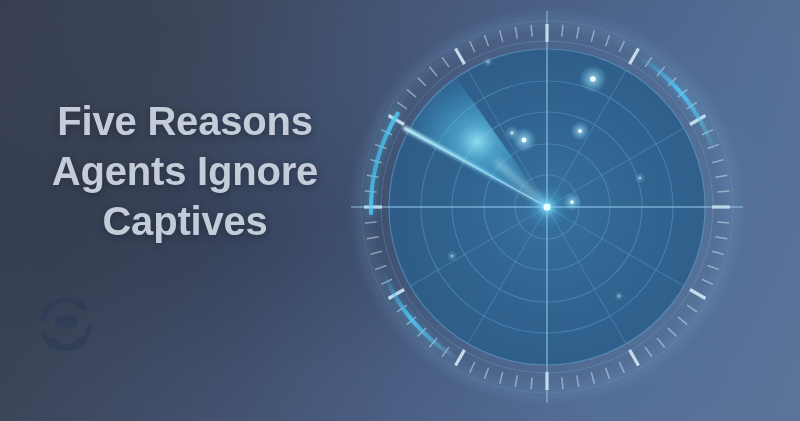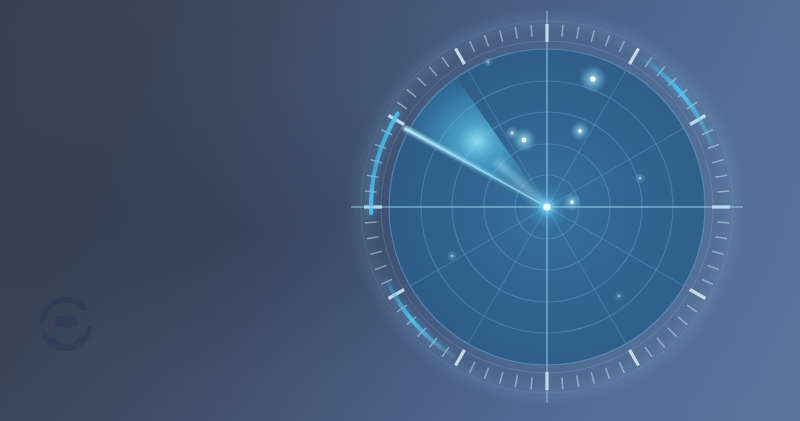--- a/index.html
+++ b/index.html
@@ -262,20 +262,25 @@
         </g>
 
       <g>
         <circle cx="0" cy="0" r="22" fill="url(#coreGlow)" opacity="0.55"></circle>
         <circle cx="0" cy="0" r="9" fill="url(#coreGlow)"></circle>
         <circle cx="0" cy="0" r="3.6" fill="#eafdff"></circle>
       </g>
     </svg>
   </div>
 
+  <div id="title-block">
+    <span class="tline">Five Reasons</span>
+    <span class="tline">Agents Ignore</span>
+    <span class="tline">Captives</span>
+  </div>
 
   <div id="logo">
     <svg viewBox="0 0 100 100" width="78" height="78" xmlns="http://www.w3.org/2000/svg">
       <g fill="none" stroke="#2e3c58" stroke-width="7" stroke-linecap="round">
         <path d="M20,44 A31,31 0 0 1 70,26"></path>
         <path d="M80,56 A31,31 0 0 1 30,74"></path>
         <path d="M22,62 A30,30 0 0 0 78,62"></path>
         <path d="M32,70 A22,22 0 0 0 68,70"></path>
       </g>
       <g fill="#2e3c58">

